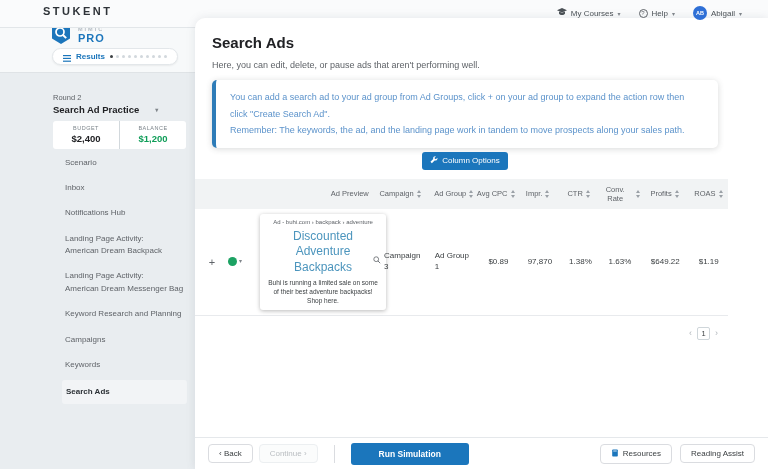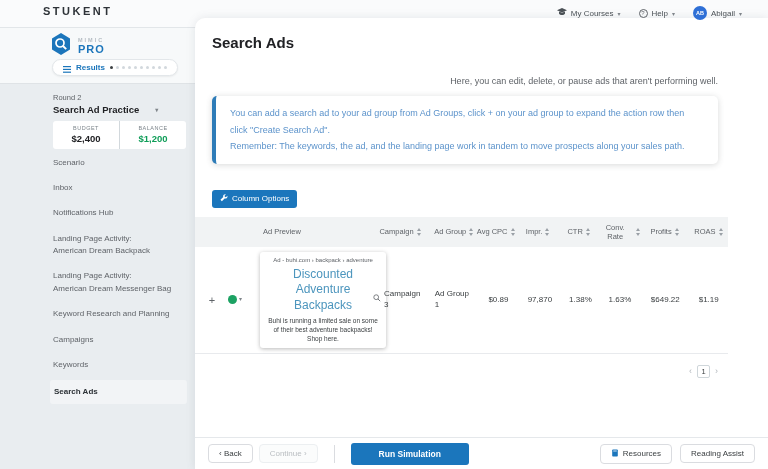--- a/index.html
+++ b/index.html
@@ -10,61 +10,61 @@
   
   .topbar { position:absolute; top:0; left:0; width:768px; height:28px; background:#fafbfc; border-bottom:1px solid #e2e6e9; z-index:1; }
   .brand { position:absolute; left:43px; top:5px; font-size:11px; font-weight:bold; letter-spacing:2.5px; color:#2e3338; }
   .topbar-right { position:absolute; right:26px; top:0; height:26px; display:flex; align-items:center; gap:18px; z-index:6; }
   .tb-item { display:flex; align-items:center; gap:4px; font-size:8px; color:#4b5156; cursor:pointer; }
   .chev { font-size:6px; color:#80868b; }
   .avatar { width:14px; height:14px; border-radius:50%; background:#2e6fd6; color:#fff; font-size:5.5px; font-weight:bold; display:flex; align-items:center; justify-content:center; }
   .help-circ { width:9px; height:9px; border:1px solid #5f6368; border-radius:50%; font-size:6px; color:#5f6368; display:flex; align-items:center; justify-content:center; }
 
   
-  .side-top { position:absolute; left:0; top:28px; width:195px; height:56px; background:#f7f9fa; border-bottom:1px solid #dfe3e6;text-decoration:underline; }
+  .side-top { position:absolute; left:0; top:17px; width:195px; height:56px; background:#f7f9fa; border-bottom:1px solid #dfe3e6;text-decoration:underline; }
   .logo-row { position:absolute; left:50px; top:4px; display:flex; align-items:center; gap:6px; }
   .logo-text .mimic { font-size:5.5px; letter-spacing:2px; color:#b4bcc3; font-weight:bold; }
   .logo-text .pro { font-size:11px; font-weight:bold; color:#1b75bb; letter-spacing:1px; }
   .results-pill { position:absolute; left:52px; top:31px; height:17px; background:#fff; border:1px solid #e3e7ea; border-radius:9px; box-shadow:0 1px 2px rgba(0,0,0,.06); display:flex; align-items:center; gap:5px; padding:0 10px; cursor:pointer; }
   .results-label { font-size:8px; font-weight:bold; color:#1b75bb; }
   .dots { display:flex; gap:3px; align-items:center; }
   .dots i { width:3px; height:3px; border-radius:50%; background:#d2d8dd; }
   .dots i.on { background:#3c4043; }
 
   .round-label { position:absolute; left:53px; top:93px; font-size:7.5px; color:#5f6368; }
   .practice { position:absolute; left:53px; top:104px; font-size:9.5px; font-weight:bold; color:#202124; display:flex; gap:16px; align-items:center; cursor:pointer; }
   .budget-card { position:absolute; left:53px; top:121px; width:133px; display:flex; background:#ffffff; border-radius:3px; text-align:center; }
   .budget-card .cell { flex:1; padding:4px 0 5px; }
   .budget-card .cell:first-child { border-right:1px solid #d2d8dc; }
   .bc-label { font-size:5.5px; letter-spacing:.5px; color:#7d858b; }
   .bc-value { font-size:9.5px; font-weight:bold; color:#202124; margin-top:2px; }
   .bc-value.green { color:#0f9d58; }
 
-  .menu { position:absolute; left:0; top:150px; width:195px; }
+  .menu { position:absolute; left:0; top:150px; width:195px;padding-left:12px; }
   .menu-item { padding:6.5px 8px 6.5px 53px; font-size:8px; color:#5f6368; line-height:1.55; white-space:pre-line; cursor:pointer; }
   .menu-item.active { background:#f2f4f6; margin:2px 8px 2px 50px; padding:6px 0 6px 4px; border-radius:3px; font-weight:bold; color:#2c3136; }
 
   
   .main-card { position:absolute; left:195px; top:18px; width:573px; height:451px; background:#fff; border-top-left-radius:10px; box-shadow:0 0 10px rgba(90,100,110,.14); z-index:2; }
   .card-body { padding:16px 50px 0 17px; }
   .page-title { font-size:15px; font-weight:bold; color:#202124; }
-  .page-sub { font-size:9px; color:#5f6368; margin-top:25px;text-align:right; }
+  .page-sub { font-size:9px; color:#5f6368; margin-top:9px; }
   .infobox { margin-top:10px; border-left:4px solid #2e7cb8; border-radius:5px; box-shadow:0 1px 6px rgba(60,64,67,.2); padding:9px 14px; background:#fff; }
   .infobox p { font-size:9px; color:#5c93cb; line-height:1.85; }
-  .col-opt-row { margin-top:26px; display:flex; justify-content:flex-start; }
+  .col-opt-row { margin-top:4px; display:flex; justify-content:center; }
   .btn-blue { background:#1b76bc; color:#fff; border:none; border-radius:3px; font-size:8px; font-family:"Liberation Sans",sans-serif; display:flex; align-items:center; gap:4px; padding:4px 8px; cursor:pointer; }
 
   
   .ads-table { margin:9px 0 0 -17px; width:533px; }
   .t-head { display:flex; background:#f1f3f4; height:30px; align-items:center; }
   .t-row { display:flex; align-items:center; border-bottom:1px solid #e8eaed; padding:5px 0; }
   .hc { display:flex; align-items:center; justify-content:center; font-size:7.5px; color:#5f6368; text-align:center; line-height:1.25; }
   .rc { display:flex; align-items:center; justify-content:center; font-size:8px; color:#3c4043; text-align:center; line-height:1.3; }
   .c1{width:178px;} .c2{width:64px;} .c3{width:46px;} .c4{width:40px;} .c5{width:46px;} .c6{width:38px;} .c7{width:44px;} .c8{width:50px;} .c9{width:40px;}
-  .hc.c1 { justify-content:center; }
+  .hc.c1 { justify-content:flex-end; }
   .rc.c2, .rc.c3 { justify-content:flex-start; text-align:left; }
   .rc.c2 .txt, .rc.c3 .txt { width:40px; }
   .sort { display:inline-flex; flex-direction:column; gap:1.5px; margin-left:3px; cursor:pointer; }
   .sort i { width:0; height:0; border-left:2.5px solid transparent; border-right:2.5px solid transparent; }
   .sort .up { border-bottom:3px solid #9aa0a6; }
   .sort .dn { border-top:3px solid #9aa0a6; }
 
   .rowctl { display:flex; align-items:center; gap:9px; padding-left:10px; }
   .plus-btn { background:none; border:none; font-size:11px; color:#5f6368; cursor:pointer; width:14px; }
   .status-wrap { display:flex; align-items:center; gap:2px; cursor:pointer; }

